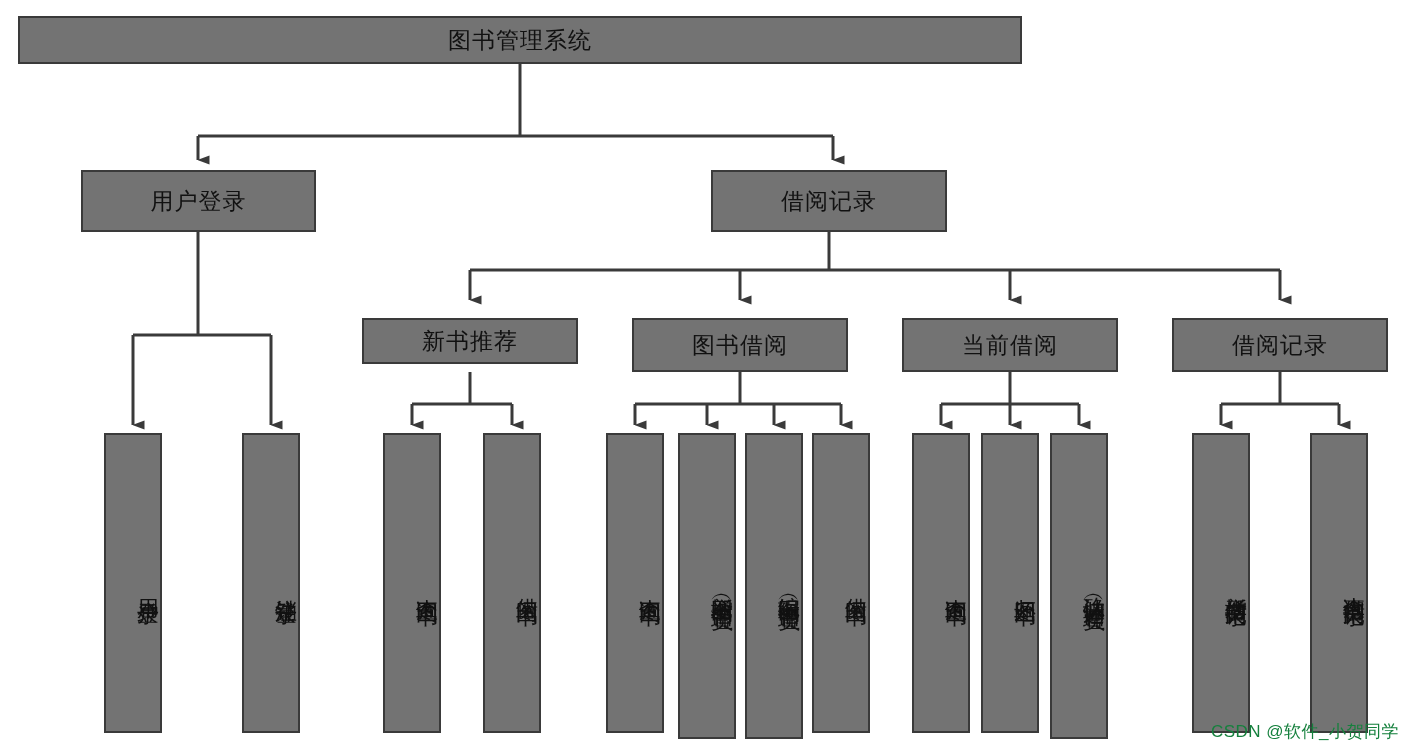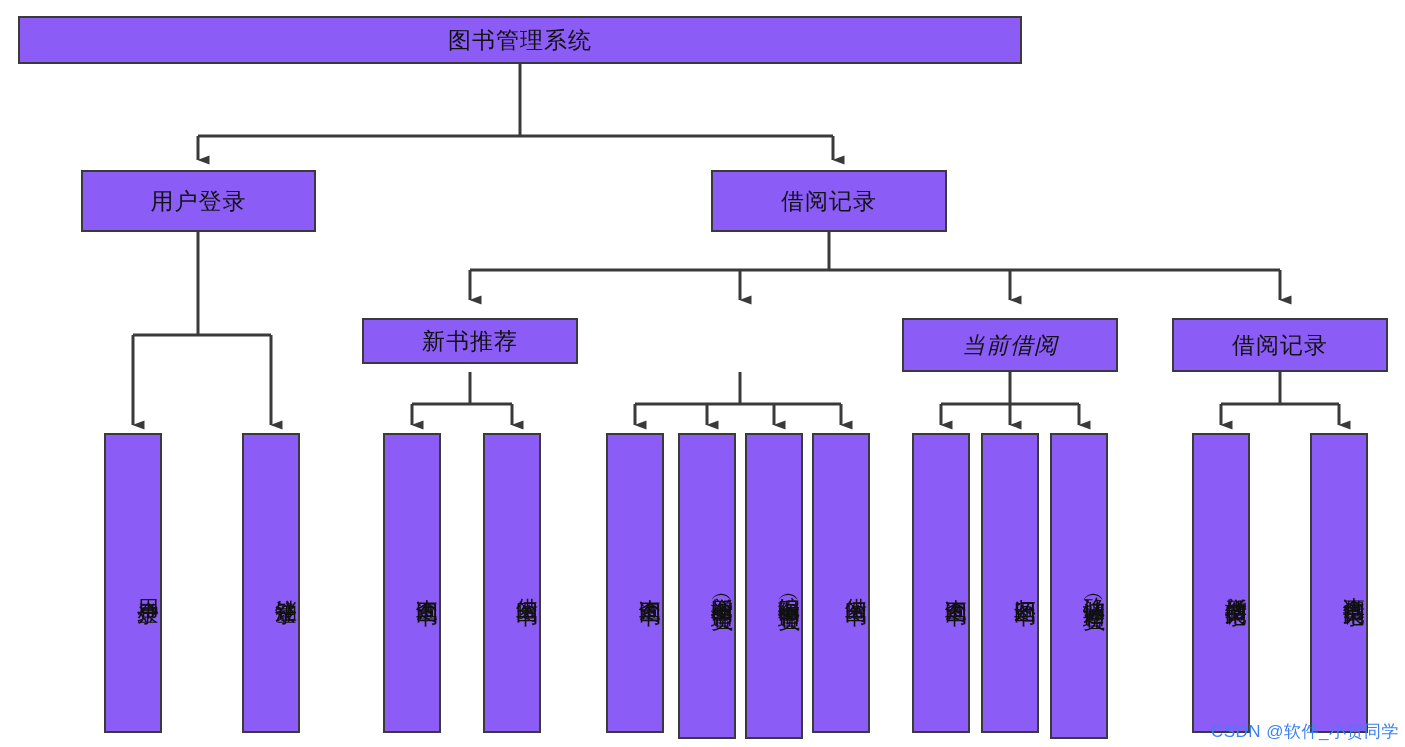--- a/index.html
+++ b/index.html
@@ -18,21 +18,21 @@
   svg#wires{
     position:absolute;
     left:0;top:0;
     width:1405px;height:747px;
     pointer-events:none;
   }
   .node{
     position:absolute;
     box-sizing:border-box;
     border:2.5px solid #3a3a3a;
-    background:#8b5cf6;
+    background:#737373;
     display:flex;
     align-items:center;
     justify-content:center;
     text-align:center;
     color:#111;
   }
   .node.h{
     font-size:23px;
     letter-spacing:1px;
     padding:0 6px;
@@ -52,21 +52,21 @@
     writing-mode:vertical-rl;
     text-orientation:upright;
     display:block;
     white-space:nowrap;
   }
   .watermark{
     position:absolute;
     right:6px;
     bottom:4px;
     font-size:17px;
-    color:#3b82f6;
+    color:#15803d;
     letter-spacing:0.5px;
     white-space:nowrap;
     font-family:"Liberation Sans","DejaVu Sans",sans-serif;
   }
 </style>
 </head>
 <body>
 
 <div id="canvas">
 
@@ -127,21 +127,24 @@
   <div class="node h" style="left:81px;top:170px;width:235px;height:62px;">
     <span>用户登录</span>
   </div>
   <div class="node h" style="left:711px;top:170px;width:236px;height:62px;">
     <span>借阅记录</span>
   </div>
 
   <div class="node h" style="left:362px;top:318px;width:216px;height:46px;">
     <span>新书推荐</span>
   </div>
-  <div class="node h" style="left:902px;top:318px;width:216px;height:54px;font-style:italic;">
+  <div class="node h" style="left:632px;top:318px;width:216px;height:54px;">
+    <span>图书借阅</span>
+  </div>
+  <div class="node h" style="left:902px;top:318px;width:216px;height:54px;">
     <span>当前借阅</span>
   </div>
   <div class="node h" style="left:1172px;top:318px;width:216px;height:54px;font-family:Liberation Mono, monospace;">
     <span>借阅记录</span>
   </div>
 
   <div class="node v" style="left:104px;top:433px;width:58px;height:300px;">
     <span class="vtext">用户登录</span>
   </div>
   <div class="node v" style="left:242px;top:433px;width:58px;height:300px;">

